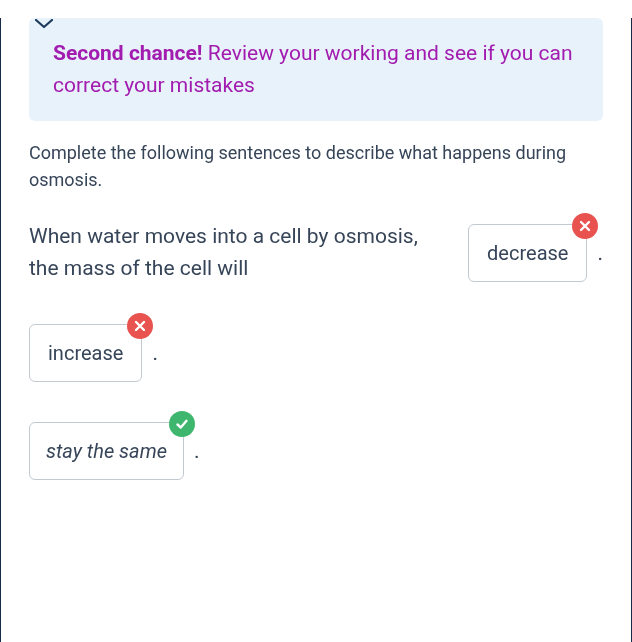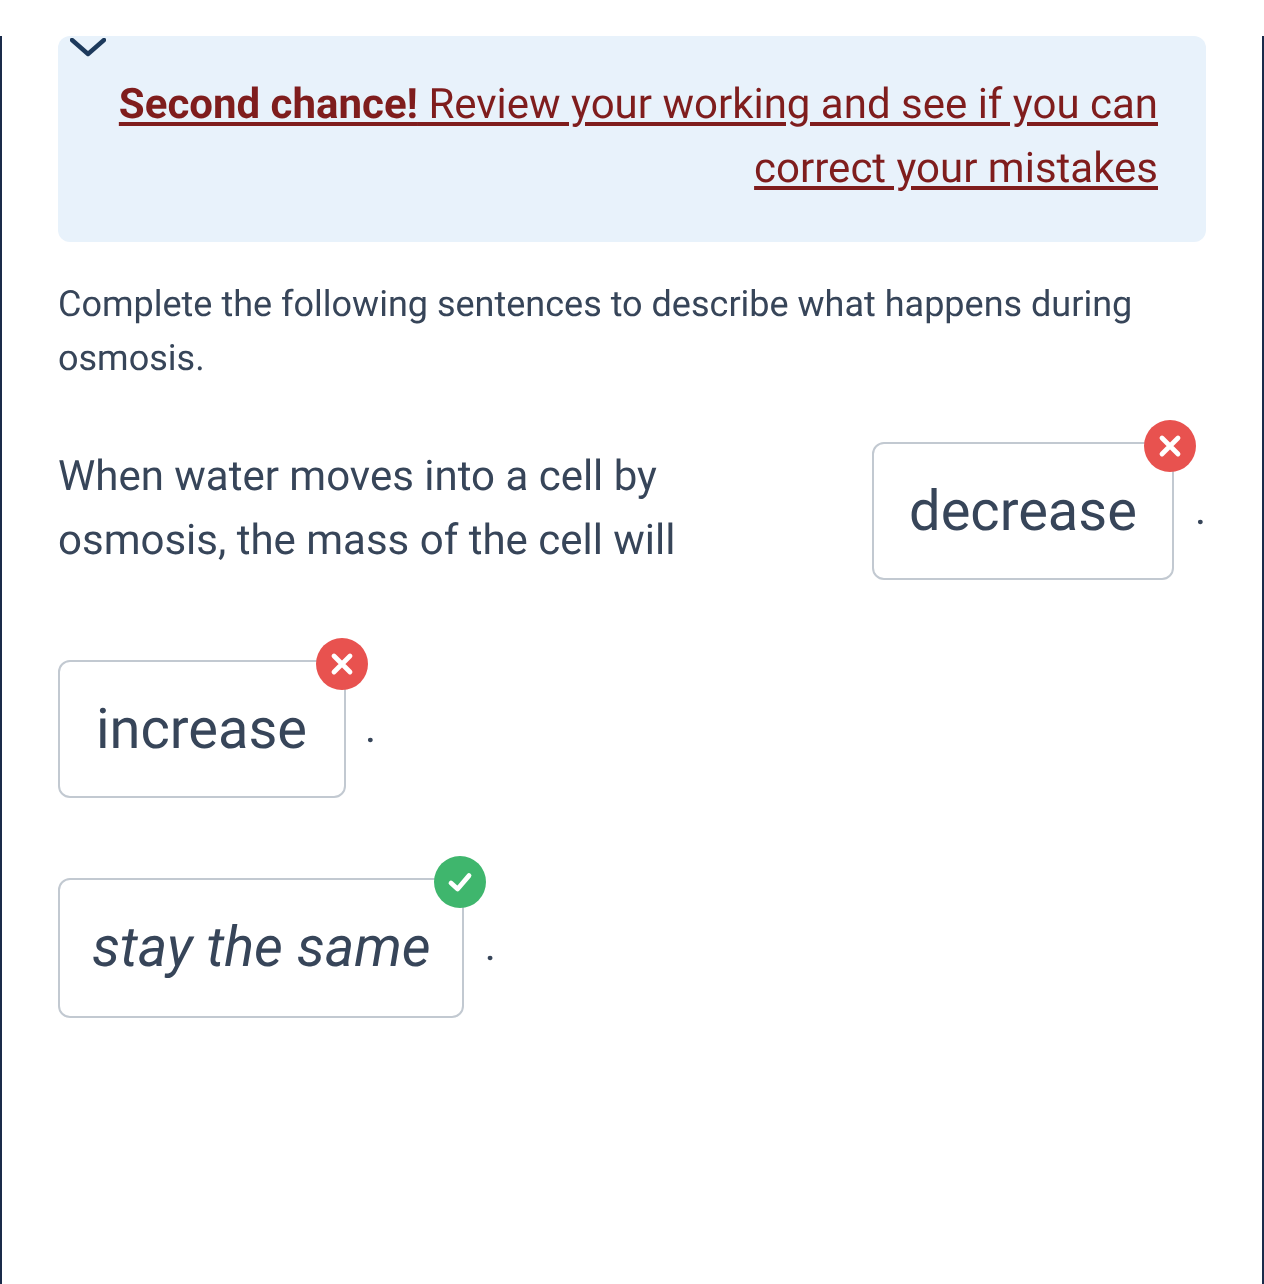--- a/index.html
+++ b/index.html
@@ -19,26 +19,25 @@
       border-top: none;
       height: 100%;
       padding: 0;
       position: relative;
     }
     .banner {
       background: #e8f2fb;
       margin: 0 28px;
       padding: 20px 24px;
       border-radius: 6px;
-      text-align: right;
-      color: #7f1d1d;
+      text-align: left;
+      color: #a21caf;
       font-size: 21px;
       line-height: 1.5;
       margin-top: 18px;
-      text-decoration: underline;
     }
     .banner-bold {
       font-weight: 700;
     }
     .instruction {
       margin: 18px 28px 0;
       color: #374559;
       font-size: 18px;
       line-height: 1.5;
     }
@@ -61,21 +60,21 @@
       display: flex;
       align-items: center;
       gap: 10px;
       position: relative;
     }
     .answer-box {
       border: 1.5px solid #c2c9d1;
       border-radius: 6px;
       padding: 14px 18px;
       color: #374559;
-      font-size: 28px;
+      font-size: 20px;
       line-height: 1.4;
       min-width: 100px;
       position: relative;
       background: #fff;
     }
     .answer-box.narrow {
       min-width: 70px;
       padding: 14px 16px;
       font-style: italic;
     }

